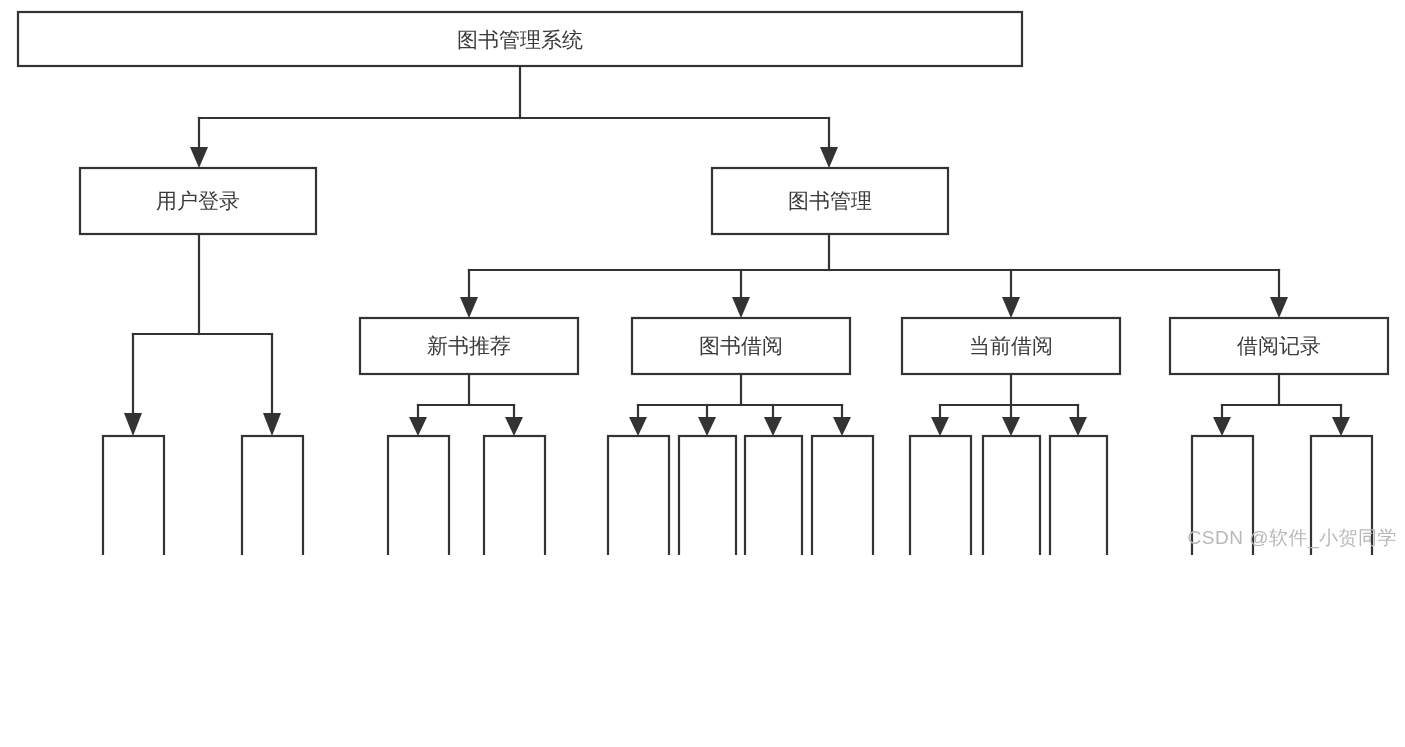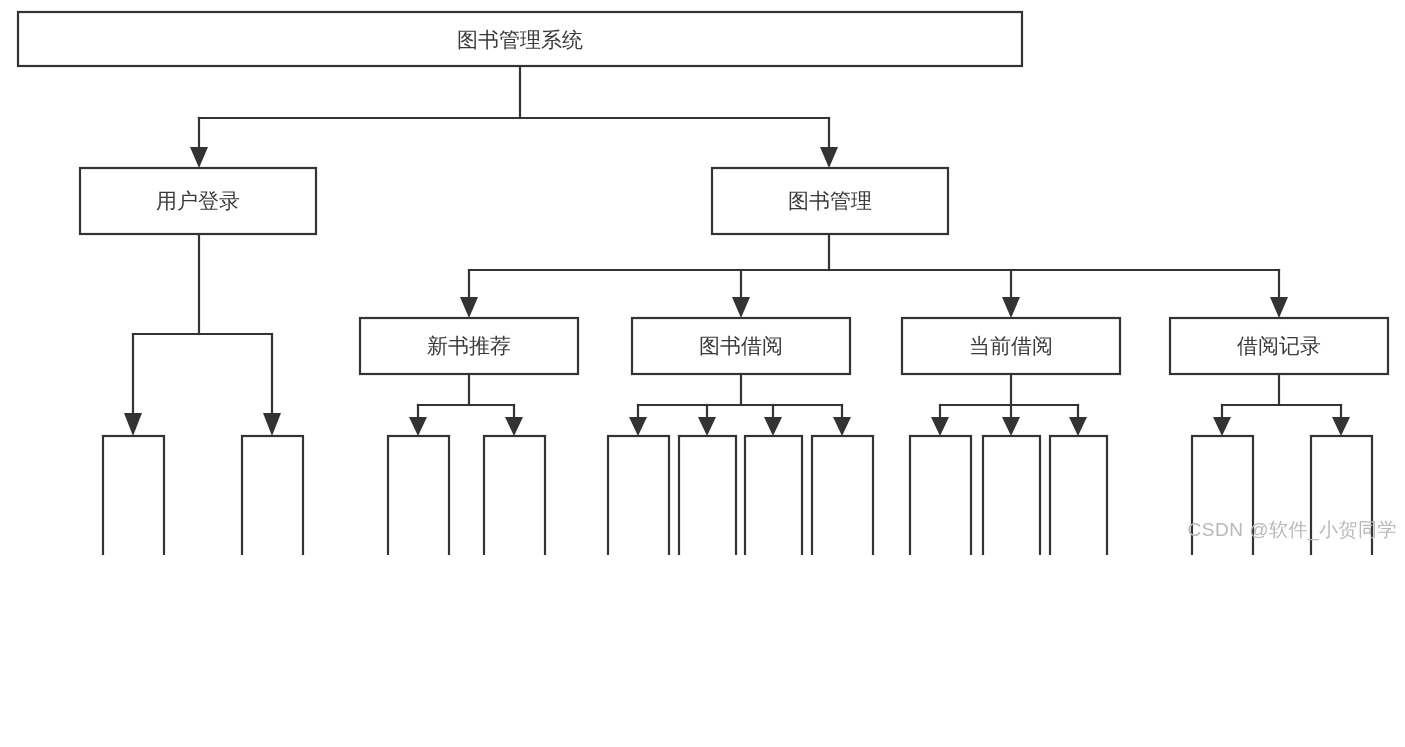--- a/index.html
+++ b/index.html
@@ -57,21 +57,21 @@
     letter-spacing: 2px;
     display: flex;
     align-items: flex-start;
     justify-content: center;
     white-space: nowrap;
     pointer-events: none;
   }
   .watermark {
     position: absolute;
     right: 8px;
-    bottom: 12px;
+    bottom: 4px;
     font-family: "Liberation Sans", "DejaVu Sans", sans-serif;
     font-size: 19px;
     color: #b8b8b8;
     white-space: nowrap;
     letter-spacing: 0.5px;
   }
 </style>
 </head>
 <body>
 

